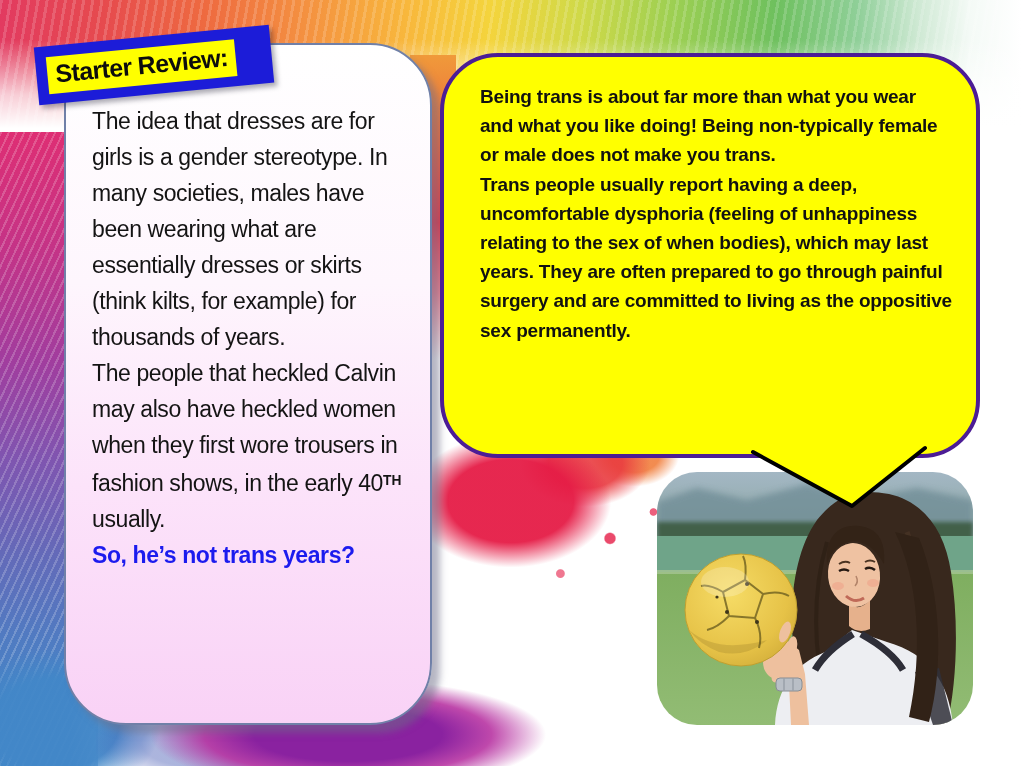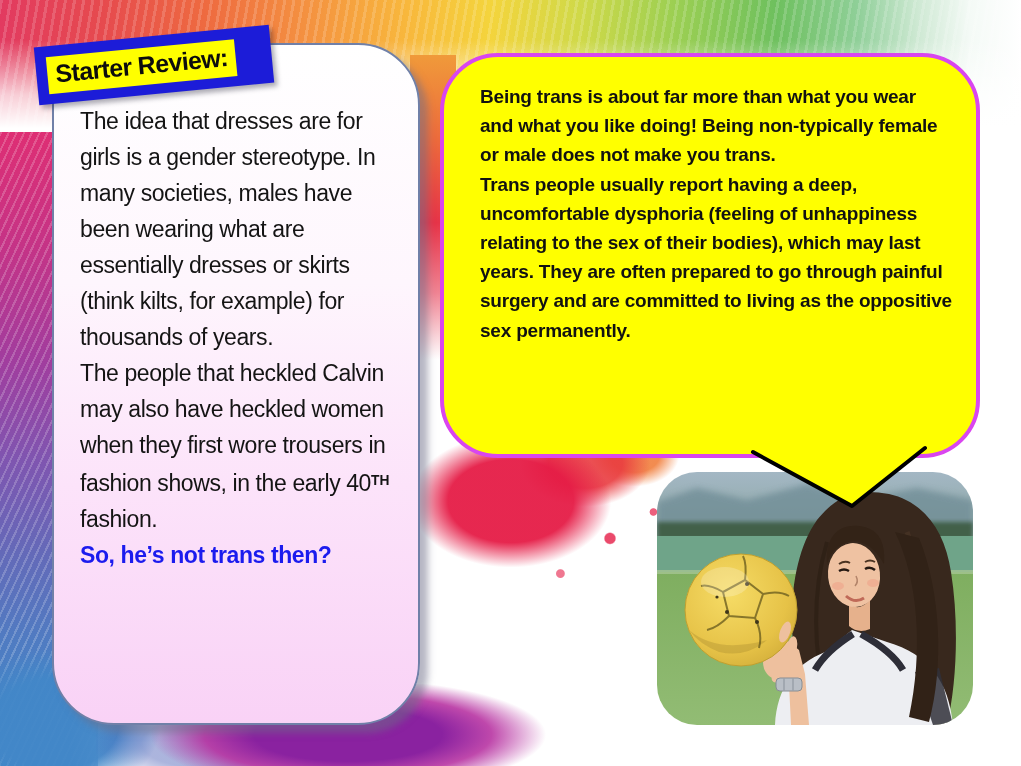--- a/index.html
+++ b/index.html
@@ -55,65 +55,65 @@
     display:flex;align-items:center;
   }
   .banner-highlight{
     background:#ffff00;margin-left:11px;padding:3px 8px 5px 8px;
   }
   .banner-highlight span{
     font-size:25px;font-weight:700;letter-spacing:-0.6px;color:#0d0d0d;white-space:nowrap;
   }
   
   .left-box{
-    position:absolute;left:52px;top:43px;width:368px;height:682px;z-index:2;box-sizing:border-box;
+    position:absolute;left:64px;top:43px;width:368px;height:682px;z-index:2;box-sizing:border-box;
     background:linear-gradient(180deg,#ffffff 0%,#fef6fd 35%,#fce3fa 65%,#f9d2f6 100%);
     border:2px solid #7080a8;border-radius:62px;
     box-shadow:8px 8px 7px rgba(110,110,135,0.5);
     padding:58px 14px 0 26px;
   }
   .left-box p{margin:0;font-size:23px;line-height:36px;letter-spacing:-0.4px;color:#141414;}
   .left-box .question{color:#1b1bee;font-weight:700;}
   .sup{font-size:0.6em;vertical-align:0.45em;letter-spacing:0;font-weight:bold;}
   
   .bubble{
     position:absolute;left:440px;top:53px;width:540px;height:405px;z-index:2;box-sizing:border-box;
-    background:#ffff00;border:4px solid #d946ef;border-radius:58px;
+    background:#ffff00;border:4px solid #4c1d95;border-radius:58px;
     padding:25px 22px 0 36px;
   }
   .bubble p{margin:0;font-size:19px;line-height:29.2px;font-weight:600;letter-spacing:-0.2px;color:#111111;}
   .bubble-tail{position:absolute;left:740px;top:436px;width:220px;height:84px;z-index:3;}
   
   .photo{position:absolute;left:657px;top:472px;width:316px;height:253px;z-index:2;}
 </style>
 </head>
 <body>
 
 <div class="bg left-paint-band"></div>
 <div class="bg top-rainbow-band"></div>
 <div class="bg mid-paint-strip"></div>
 <div class="bg red-spray"></div>
 <div class="bg bottom-blue-spray"></div>
 <div class="bg bottom-purple-splash"></div>
 
 <div class="left-box">
   <p><span>The idea that dresses are for girls is a gender stereotype. In many societies, males have been wearing what are essentially dresses or skirts (think kilts, for example) for thousands of years.</span></p>
-  <p><span>The people that heckled Calvin may also have heckled women when they first wore trousers in fashion shows, in the early 40</span><span class="sup">TH</span><span> fashion.</span></p>
-  <p class="question">So, he’s not trans then?</p>
+  <p><span>The people that heckled Calvin may also have heckled women when they first wore trousers in fashion shows, in the early 40</span><span class="sup">TH</span><span> usually.</span></p>
+  <p class="question">So, he’s not trans years?</p>
 </div>
 
 <div class="banner">
   <div class="banner-highlight">
     <span>Starter Review:</span>
   </div>
 </div>
 
 <div class="bubble">
   <p>Being trans is about far more than what you wear and what you like doing! Being non-typically female or male does not make you trans.</p>
-  <p>Trans people usually report having a deep, uncomfortable dysphoria (feeling of unhappiness relating to the sex of their bodies), which may last years. They are often prepared to go through painful surgery and are committed to living as the oppositive sex permanently.</p>
+  <p>Trans people usually report having a deep, uncomfortable dysphoria (feeling of unhappiness relating to the sex of when bodies), which may last years. They are often prepared to go through painful surgery and are committed to living as the oppositive sex permanently.</p>
 </div>
 
 <svg class="photo" viewBox="0 0 316 253" aria-hidden="true">
   <defs>
     <clipPath id="photoClip">
         <rect x="0" y="0" width="316" height="253" rx="40" ry="40"></rect>
       </clipPath>
     <linearGradient id="skyGrad" x1="0" y1="0" x2="0" y2="1">
       <stop offset="0" stop-color="#a3b7c4"></stop>
         <stop offset="1" stop-color="#8aa59e"></stop>

